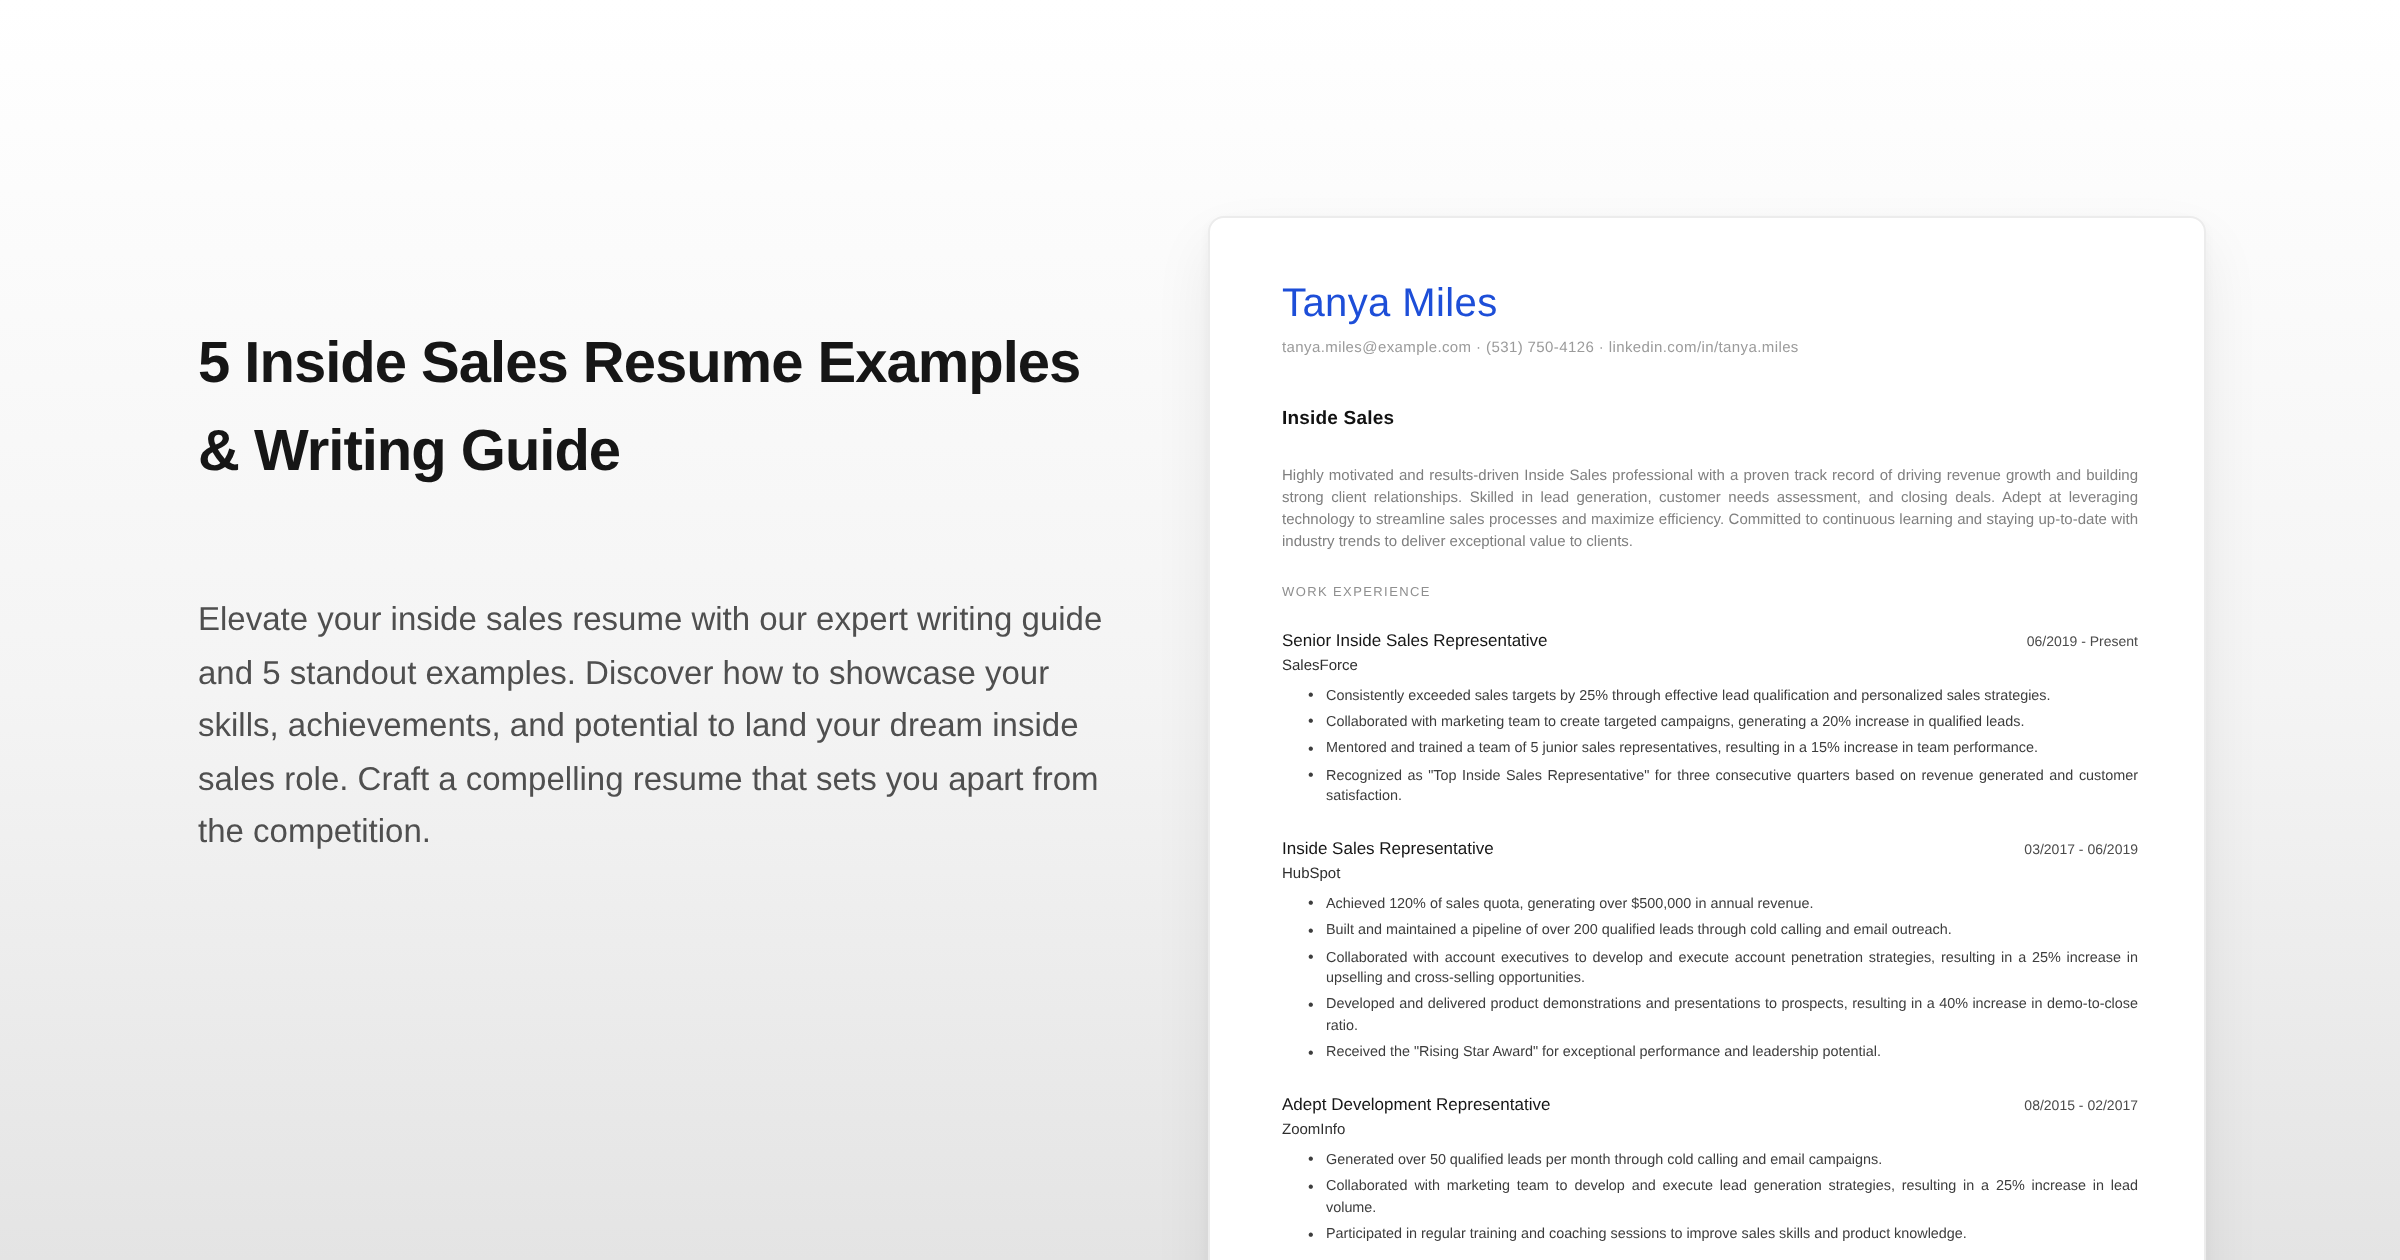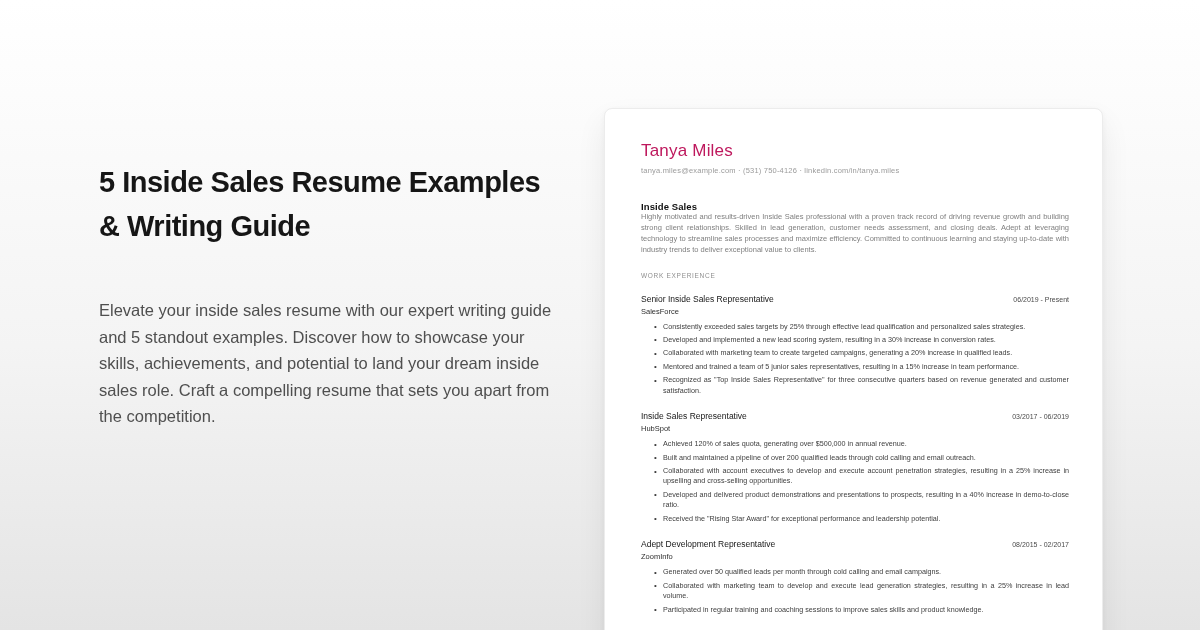--- a/index.html
+++ b/index.html
@@ -24,25 +24,25 @@
   }
 
   
   .card {
     position:absolute; left:604px; top:108px; width:499px; height:760px;
     background:var(--card-background,#ffffff);
     border:1px solid #ececec; border-radius:8px;
     box-shadow:0 14px 30px rgba(0,0,0,0.07), 0 2px 6px rgba(0,0,0,0.04);
     padding:32px 33px 40px 36px;
   }
-  .r-name { font-size:17px; font-weight:400; color:#be185d; letter-spacing:0.2px; }
+  .r-name { font-size:20px; font-weight:400; color:#1d4ed8; letter-spacing:0.2px; }
   .r-contact { margin-top:5px; font-size:7.5px; color:var(--muted-text,#9b9b9b); letter-spacing:0.2px; }
   .r-target { margin-top:26px; font-size:9.5px; font-weight:700; color:#111; letter-spacing:0.1px; }
   .r-summary {
-    margin-top:0; font-size:7.5px; line-height:1.45;
+    margin-top:18px; font-size:7.5px; line-height:1.45;
     color:#7f7f7f; text-align:justify;
   }
   .r-section-label { margin-top:16px; font-size:6.5px; font-weight:400; color:#8f8f8f; letter-spacing:0.7px; }
 
   .job { margin-top:15px; }
   .job:first-of-type { margin-top:10px; }
   .job-head { display:flex; justify-content:space-between; align-items:baseline; }
   .job-title { font-size:8.5px; font-weight:400; color:#161616; }
   .job-dates { font-size:7px; color:#4a4a4a; white-space:nowrap; padding-left:10px; }
   .job-company { margin-top:3px; font-size:7.5px; color:#2e2e2e; }
@@ -71,21 +71,20 @@
   <div class="r-section-label">WORK EXPERIENCE</div>
 
   <div class="job">
     <div class="job-head">
       <span class="job-title">Senior Inside Sales Representative</span>
       <span class="job-dates">06/2019 - Present</span>
     </div>
     <div class="job-company">SalesForce</div>
     <ul class="bullets">
       <li>Consistently exceeded sales targets by 25% through effective lead qualification and personalized sales strategies.</li>
-      <li>Developed and implemented a new lead scoring system, resulting in a 30% increase in conversion rates.</li>
       <li>Collaborated with marketing team to create targeted campaigns, generating a 20% increase in qualified leads.</li>
       <li>Mentored and trained a team of 5 junior sales representatives, resulting in a 15% increase in team performance.</li>
       <li>Recognized as "Top Inside Sales Representative" for three consecutive quarters based on revenue generated and customer satisfaction.</li>
     </ul>
   </div>
 
   <div class="job">
     <div class="job-head">
       <span class="job-title">Inside Sales Representative</span>
       <span class="job-dates">03/2017 - 06/2019</span>

